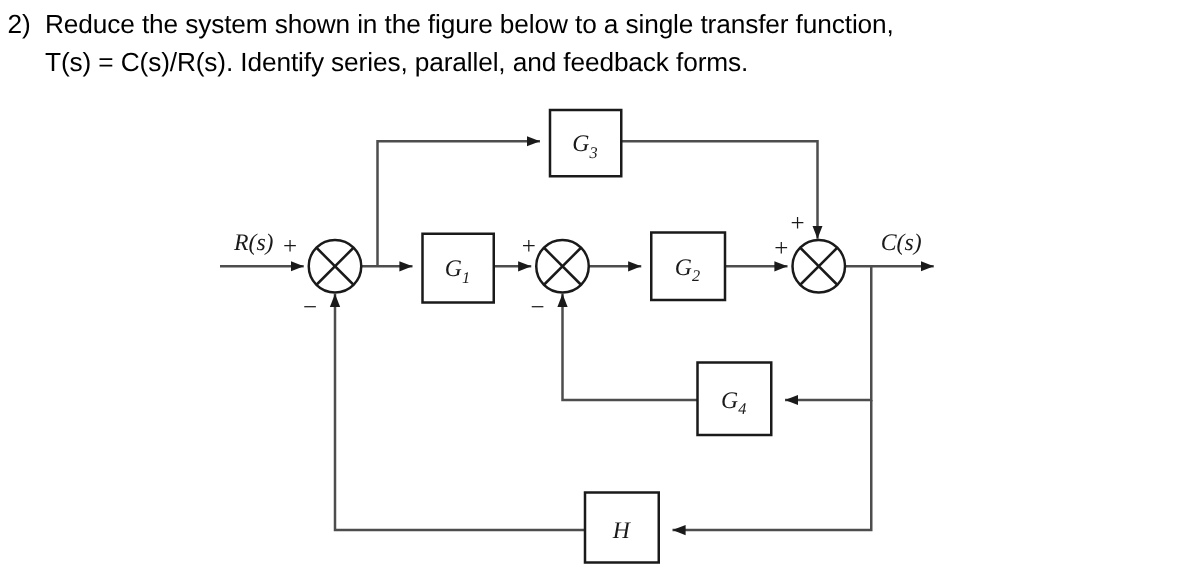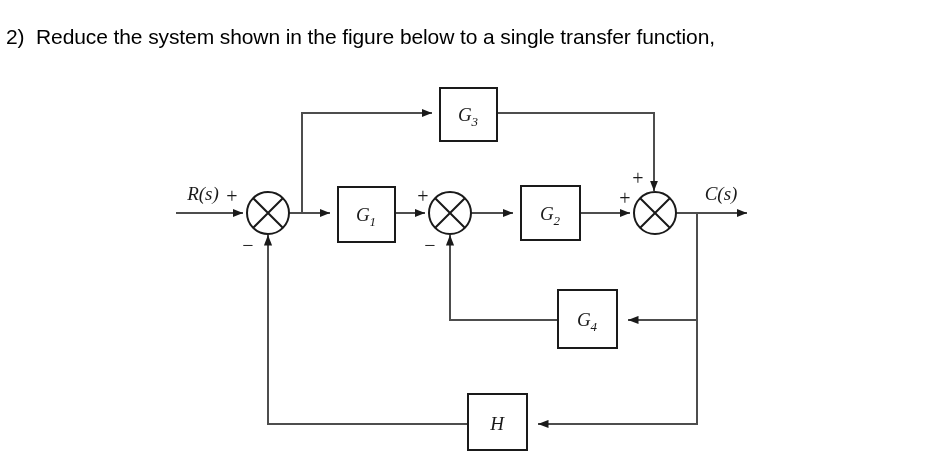--- a/index.html
+++ b/index.html
@@ -20,21 +20,21 @@
     position: relative;
     width: 952px;
     height: 456px;
     background: #ffffff;
   }
 
   
   .question {
     position: absolute;
     left: 6px;
-    top: 21px;
+    top: 4px;
     width: 946px;
     font-family: "Liberation Sans", sans-serif;
     font-size: 21px;
     line-height: 31px;
     color: #000000;
     font-weight: 400;
     letter-spacing: -0.1px;
   }
   .q-line {
     display: block;
@@ -82,20 +82,23 @@
   }
 </style>
 </head>
 <body>
 
 <div id="page">
 
   <div class="question">
     <span class="q-line">
       <span class="q-num">2)</span><span>Reduce the system shown in the figure below to a single transfer function,</span>
+    </span>
+    <span class="q-line">
+      <span class="q-indent"></span><span>T(s) = C(s)/R(s). Identify series, parallel, and feedback forms.</span>
     </span>
   </div>
 
   <div id="diagram">
     <svg width="952" height="384" viewBox="0 0 952 384" xmlns="http://www.w3.org/2000/svg">
 
       <defs>
         <marker id="arrowR" markerWidth="11" markerHeight="9" refX="10.5" refY="4.5" orient="auto" markerUnits="userSpaceOnUse">
           <path d="M0,0.4 L10.5,4.5 L0,8.6 Z" fill="#1a1a1a"></path>
         </marker>

